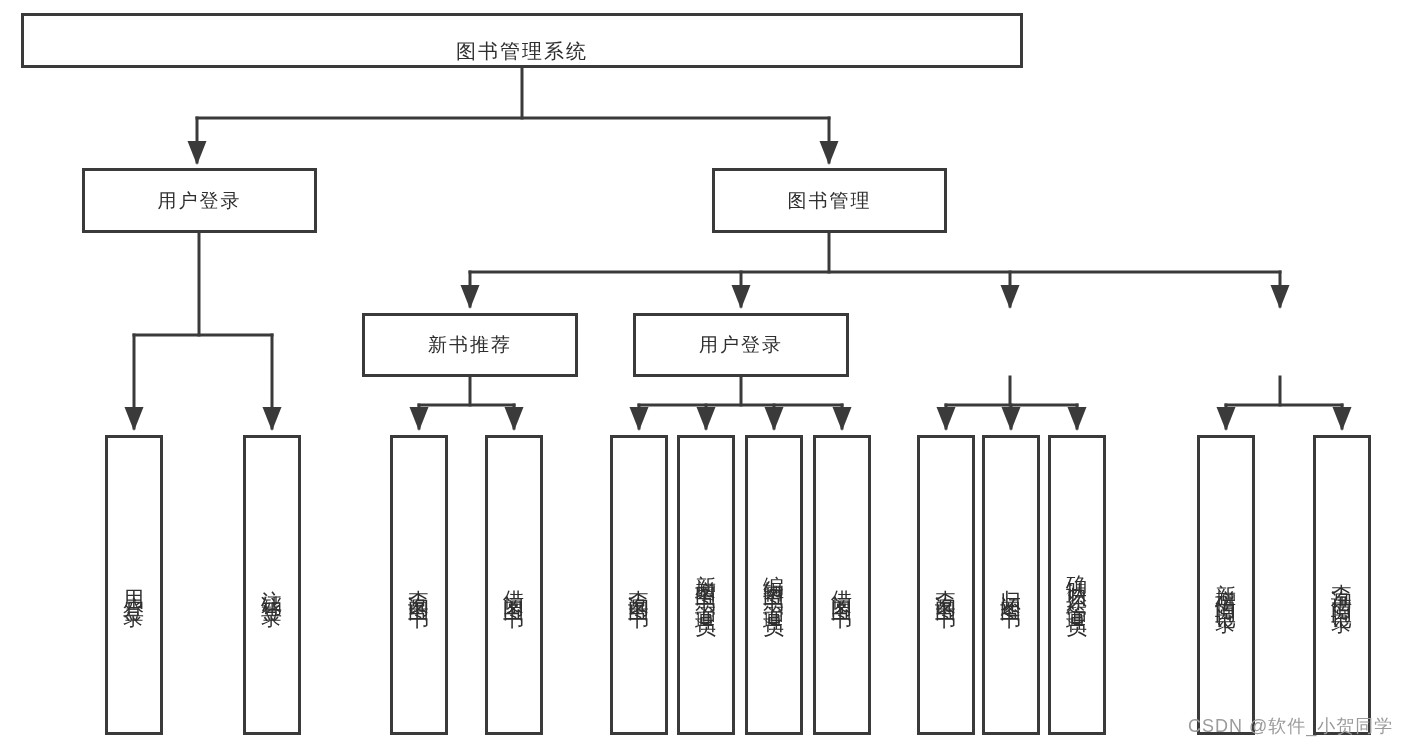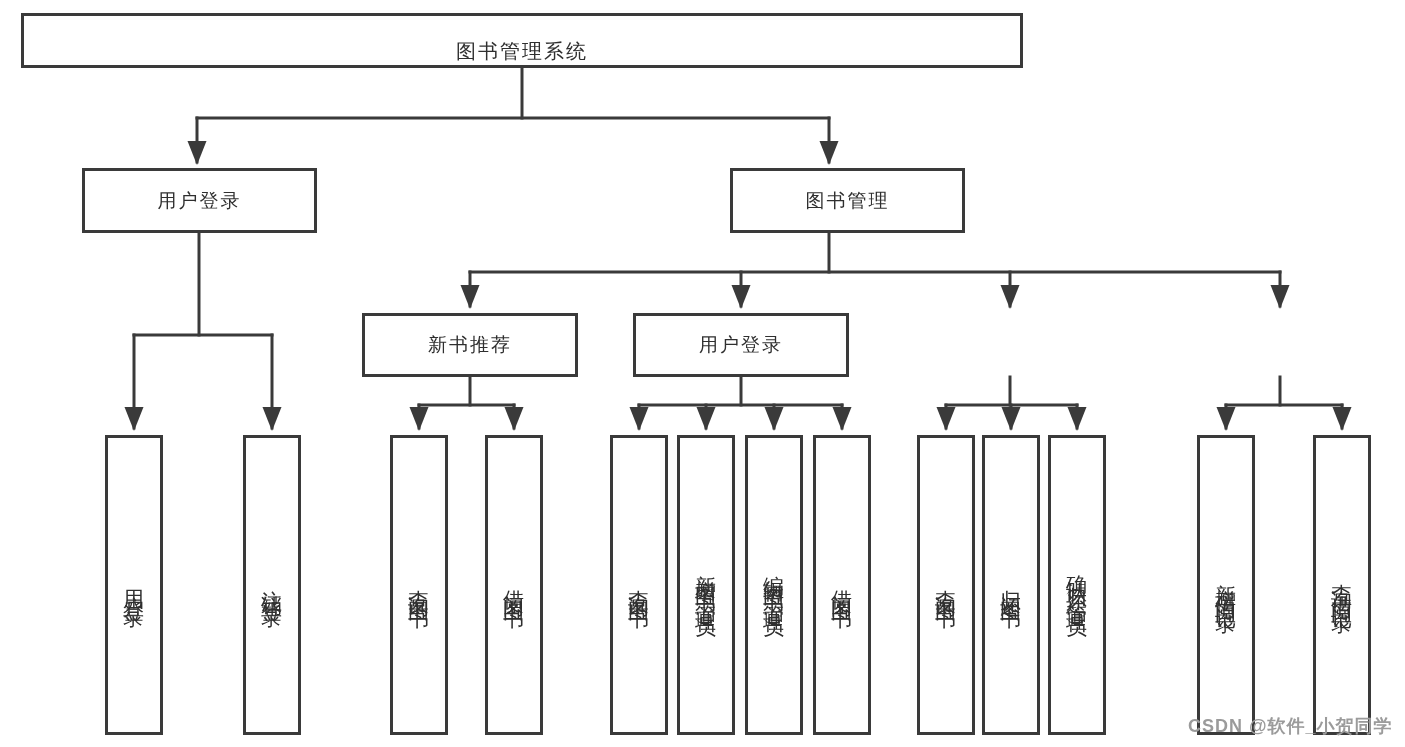--- a/index.html
+++ b/index.html
@@ -5,36 +5,36 @@
   html,body{margin:0;padding:0;background:#ffffff;}
   body{width:1405px;height:747px;position:relative;overflow:hidden;
        font-family:"Liberation Sans","DejaVu Sans",sans-serif;}
   #stage{position:absolute;left:0;top:0;width:1405px;height:747px;}
   svg.wires{position:absolute;left:0;top:0;pointer-events:none;}
   .box{position:absolute;box-sizing:border-box;border:3px solid #3a3a3a;background:#ffffff;
        display:flex;align-items:center;justify-content:center;color:#2f2f2f;}
   .hbox{font-size:19px;letter-spacing:2px;white-space:nowrap;}
   .b-root{left:21px;top:13px;width:1002px;height:55px;font-size:20px;align-items:flex-end;}
   .b-user-login{left:82px;top:168px;width:235px;height:65px;}
-  .b-book-mgmt{left:712px;top:168px;width:235px;height:65px;margin-left:18px;}
+  .b-book-mgmt{left:712px;top:168px;width:235px;height:65px;}
   .b-l3{top:313px;width:216px;height:64px;justify-content:center;}
   .b-new-book{left:362px;}
   .b-book-borrow{left:633px;}
   .b-current-borrow{left:902px;}
   .b-borrow-record{left:1172px;}
   .vbox{top:435px;width:58px;height:300px;}
   .vbox .vtext{writing-mode:vertical-rl;text-orientation:mixed;font-size:21px;
                letter-spacing:6px;line-height:1;color:#2f2f2f;}
   .v1{left:105px;} .v2{left:243px;}
   .v3{left:390px;} .v4{left:485px;}
   .v5{left:610px;} .v6{left:677px;} .v7{left:745px;} .v8{left:813px;}
   .v9{left:917px;} .v10{left:982px;} .v11{left:1048px;}
   .v12{left:1197px;} .v13{left:1313px;}
   .watermark{position:absolute;left:1188px;top:714px;font-size:18px;color:#9b9b9b;
-             letter-spacing:1px;white-space:nowrap;z-index:5;font-weight:bold;}
+             letter-spacing:1px;white-space:nowrap;z-index:5;}
   line{stroke:#3a3a3a;stroke-width:3;stroke-linecap:square;}
 </style>
 </head>
 <body>
 
 <div id="stage">
 
   <svg class="wires" width="1405" height="747">
     <defs>
       <marker id="ah" markerUnits="userSpaceOnUse" markerWidth="25" markerHeight="20" refX="21" refY="9.5" orient="auto">

